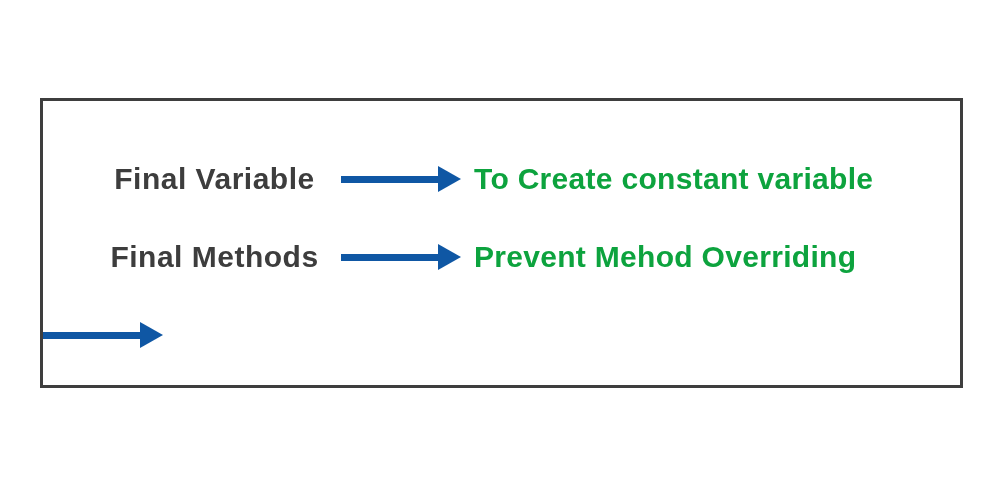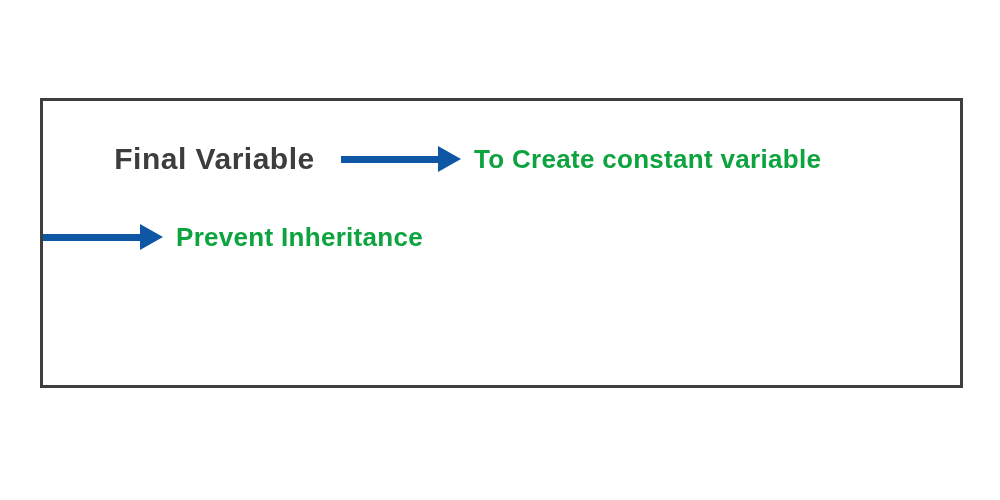--- a/index.html
+++ b/index.html
@@ -18,21 +18,21 @@
     overflow: hidden;
   }
   .frame {
     position: absolute;
     left: 40px;
     top: 98px;
     width: 923px;
     height: 290px;
     border: 3px solid var(--border);
     background: var(--background);
-    padding-top: 36px;
+    padding-top: 56px;
   }
   .row {
     display: flex;
     align-items: center;
     height: 44px;
     margin-bottom: 34px;
   }
   .label {
     width: 298px;
     padding-left: 45px;
@@ -56,43 +56,50 @@
   }
   .arrow-head {
     width: 0;
     height: 0;
     border-left: 23px solid var(--arrow);
     border-top: 13px solid transparent;
     border-bottom: 13px solid transparent;
   }
   .description {
     margin-left: 13px;
-    font-size: 26px;
+    font-size: 30px;
     font-weight: bold;
     color: var(--description);
     letter-spacing: 0.3px;
     white-space: nowrap;
   }
 </style>
 </head>
 <body>
 
 <div class="frame">
 
   <div class="row">
     <div class="label">Final Variable</div>
     <span class="arrow">
       <span class="arrow-shaft"></span>
       <span class="arrow-head"></span>
     </span>
     <div class="description">To Create constant variable</div>
   </div>
 
+  <div class="row">
+    <div class="label">Final Methods</div>
+    <span class="arrow">
+      <span class="arrow-shaft"></span>
+      <span class="arrow-head"></span>
+    </span>
+    <div class="description">Prevent Mehod Overriding</div>
+  </div>
 
   <div class="row">
     <span class="arrow">
       <span class="arrow-shaft"></span>
       <span class="arrow-head"></span>
     </span>
-    <div class="description">Prevent Inheritance</div>
   </div>
 
 </div>
 
 </body></html>

